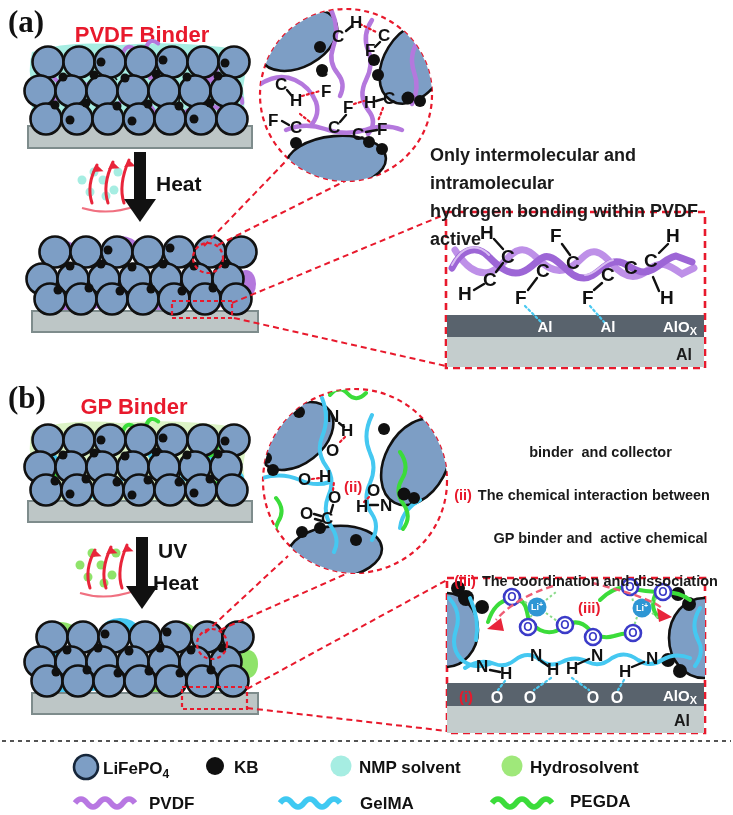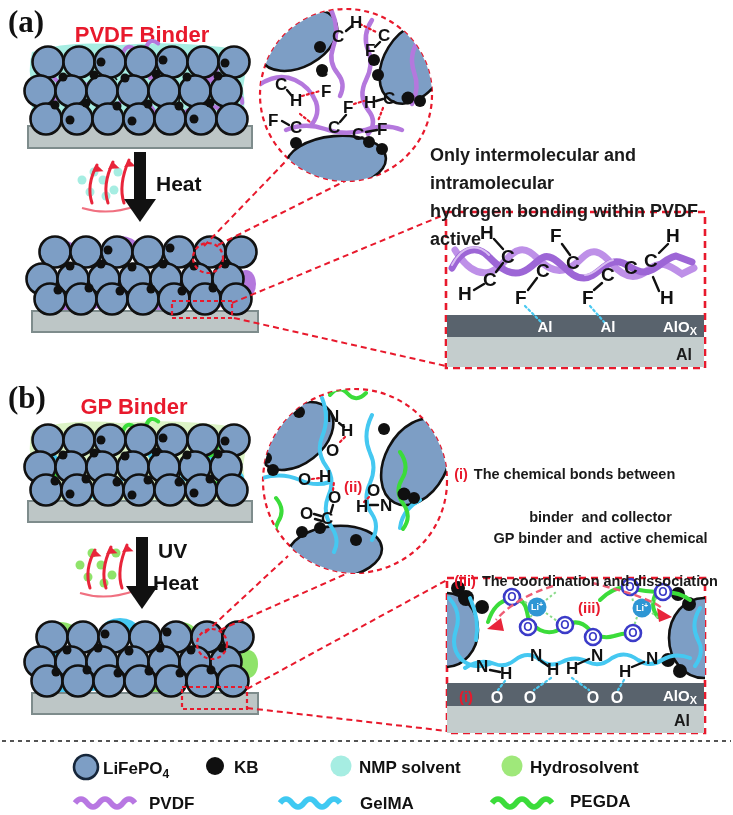--- a/index.html
+++ b/index.html
@@ -617,22 +617,22 @@
     <text class="legtxt" x="570" y="807">PEGDA</text>
   </g>
 </svg>
 
 <div class="overlay" id="note-a">
   <div>Only intermolecular and intramolecular</div>
   <div>hydrogen bonding within PVDF active</div>
 </div>
 
 <div class="overlay" id="annos-b">
+  <div class="anno-cont">binder  and collector</div>
   <div class="anno-row">
-    <span class="anno-num">(i)</span><span>The chemical bonds between</span>
+    <span class="anno-num">(ii)</span><span>The chemical interaction between</span>
   </div>
-  <div class="anno-cont">binder  and collector</div>
   <div class="anno-cont">GP binder and  active chemical</div>
   <div class="anno-row">
     <span class="anno-num">(iii)</span><span>The coordination and dissociation</span>
   </div>
 </div>
 </div>
 
 </body></html>

